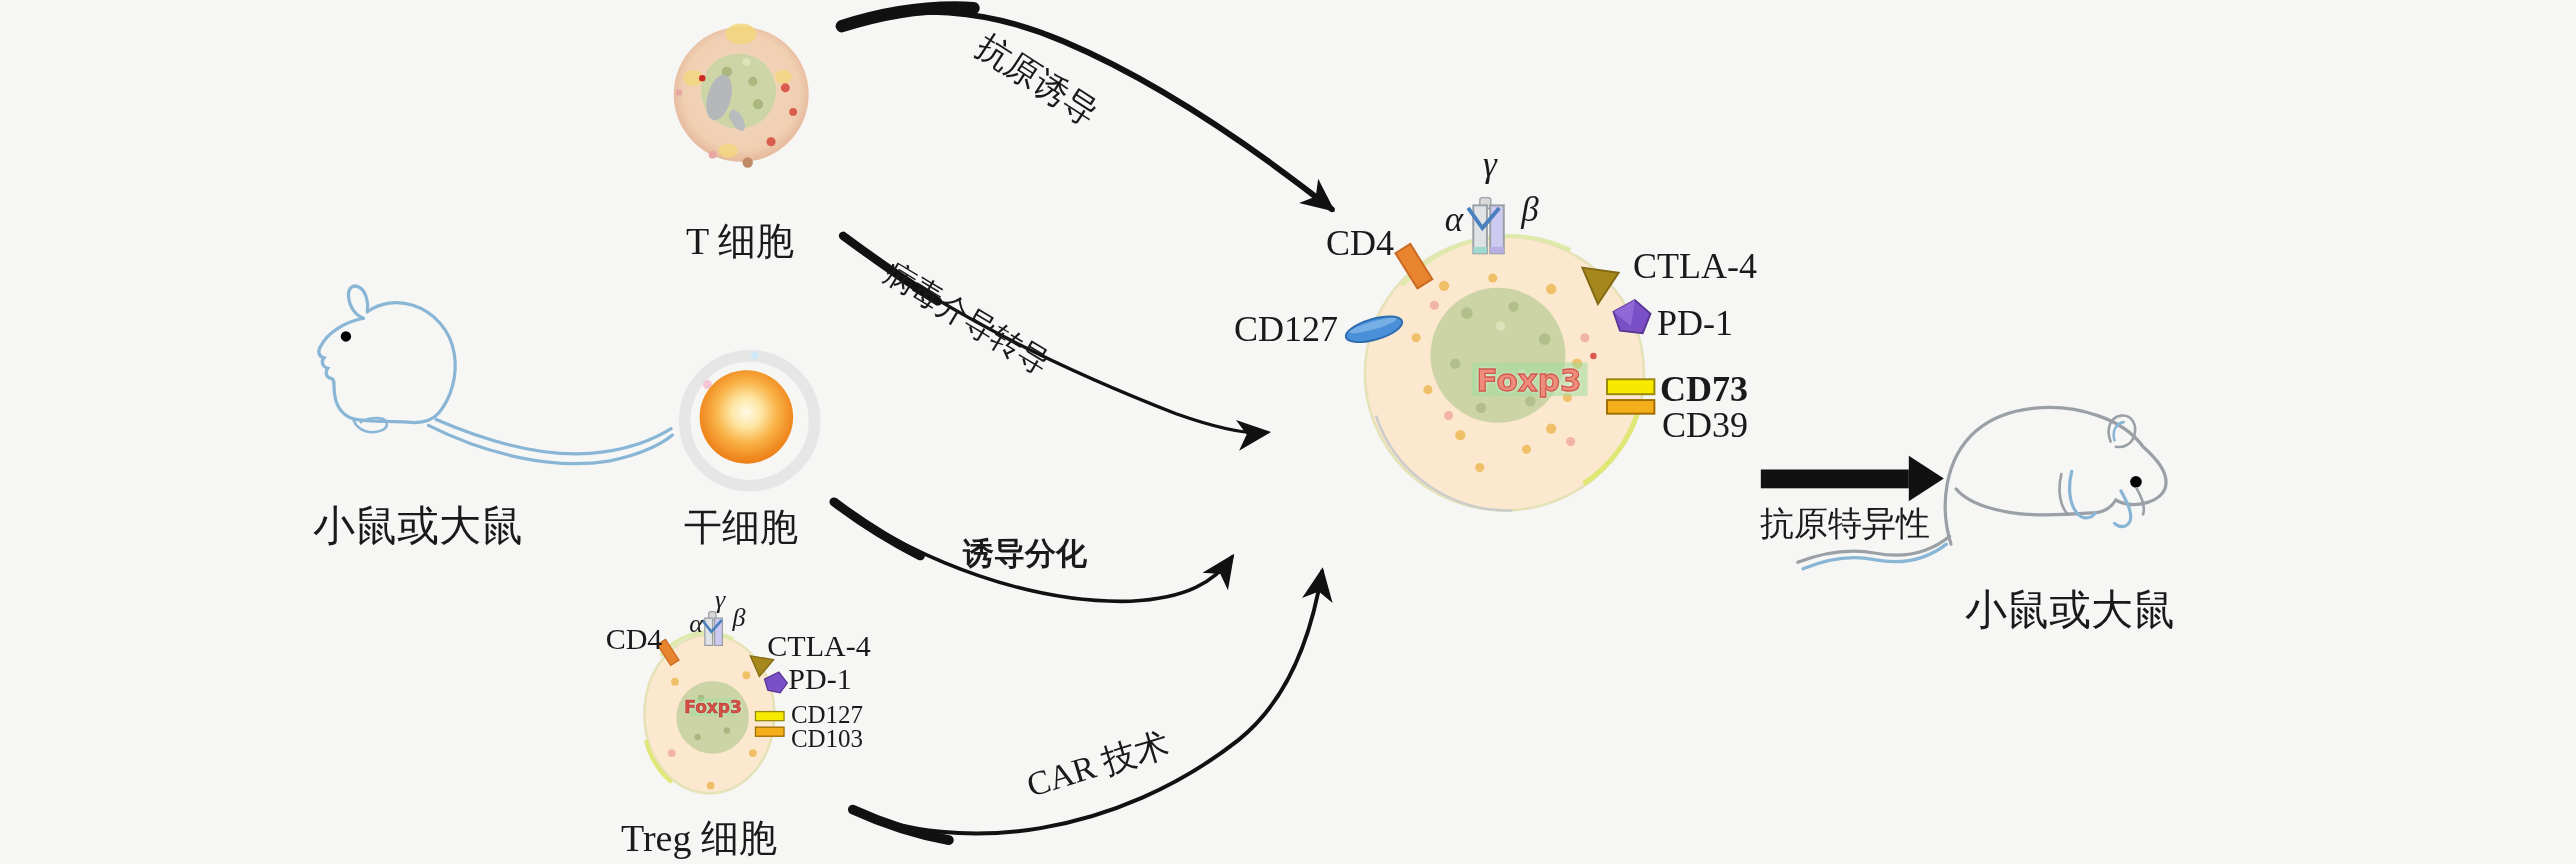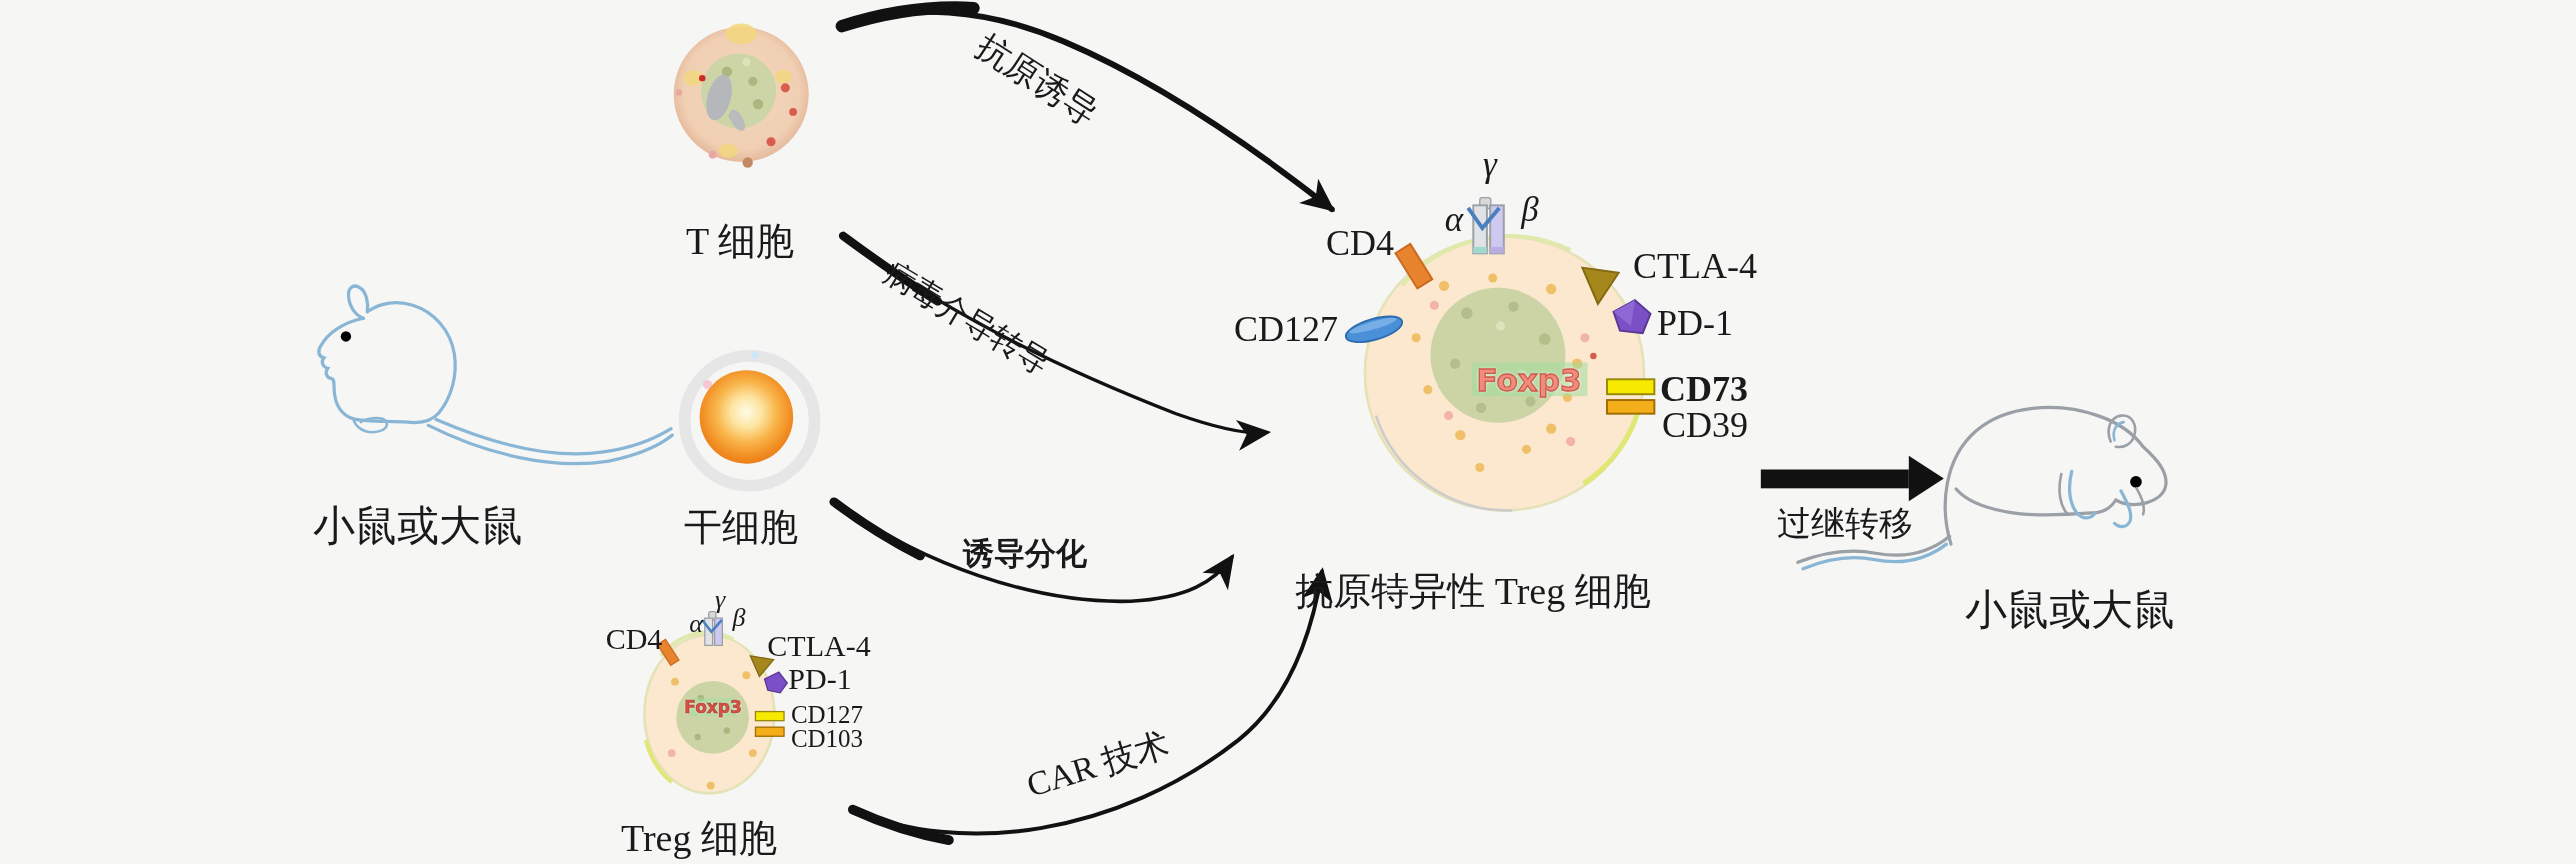--- a/index.html
+++ b/index.html
@@ -198,28 +198,27 @@
     <path stroke="#9aa0a6" stroke-width="4" d="M3176,730 C3170,756 3174,780 3186,792"></path>
     <path stroke="#9aa0a6" stroke-width="5" d="M3004,826 C2972,852 2932,860 2890,852 C2848,844 2806,852 2770,866"></path>
     <path stroke="#8ab6d6" stroke-width="5" d="M2999,838 C2968,862 2930,870 2888,862 C2850,854 2812,862 2778,876"></path>
   </g>
 </svg>
 
 <div class="lbl node-lbl" style="left:740px;top:241px;">T 细胞</div>
 <div class="lbl mouse-lbl" style="left:418px;top:526px;">小鼠或大鼠</div>
 <div class="lbl node-lbl" style="left:741px;top:527px;">干细胞</div>
 <div class="lbl node-lbl" style="left:699px;top:838px;">Treg 细胞</div>
-<div class="lbl node-lbl" style="left:1473px;top:591px;">抗原特异性 Treg 细胞</div>
 <div class="lbl mouse-lbl" style="left:2070px;top:610px;">小鼠或大鼠</div>
 
 <div class="lbl arrow-lbl rot33" style="left:1037px;top:80px;">抗原诱导</div>
 <div class="lbl arrow-lbl rot31" style="left:967px;top:318px;font-size:31px;">病毒介导转导</div>
 <div class="lbl arrow-lbl" style="left:1025px;top:553px;font-size:31px;font-weight:bold;">诱导分化</div>
 <div class="lbl arrow-lbl rotm17" style="left:1098px;top:765px;">CAR 技术</div>
-<div class="lbl arrow-lbl" style="left:1845px;top:524px;">过继转移</div>
+<div class="lbl arrow-lbl" style="left:1845px;top:524px;">抗原特异性</div>
 
 <div class="lbl marker-lbl" style="left:1360px;top:243px;">CD4</div>
 <div class="lbl marker-lbl" style="left:1286px;top:329px;">CD127</div>
 <div class="lbl marker-lbl" style="left:1695px;top:266px;">CTLA-4</div>
 <div class="lbl marker-lbl" style="left:1695px;top:323px;">PD-1</div>
 <div class="lbl marker-lbl" style="left:1704px;top:389px;font-weight:bold;">CD73</div>
 <div class="lbl marker-lbl" style="left:1705px;top:425px;">CD39</div>
 <div class="lbl greek" style="left:1454px;top:219px;">α</div>
 <div class="lbl greek" style="left:1490px;top:164px;">γ</div>
 <div class="lbl greek" style="left:1530px;top:209px;">β</div>

